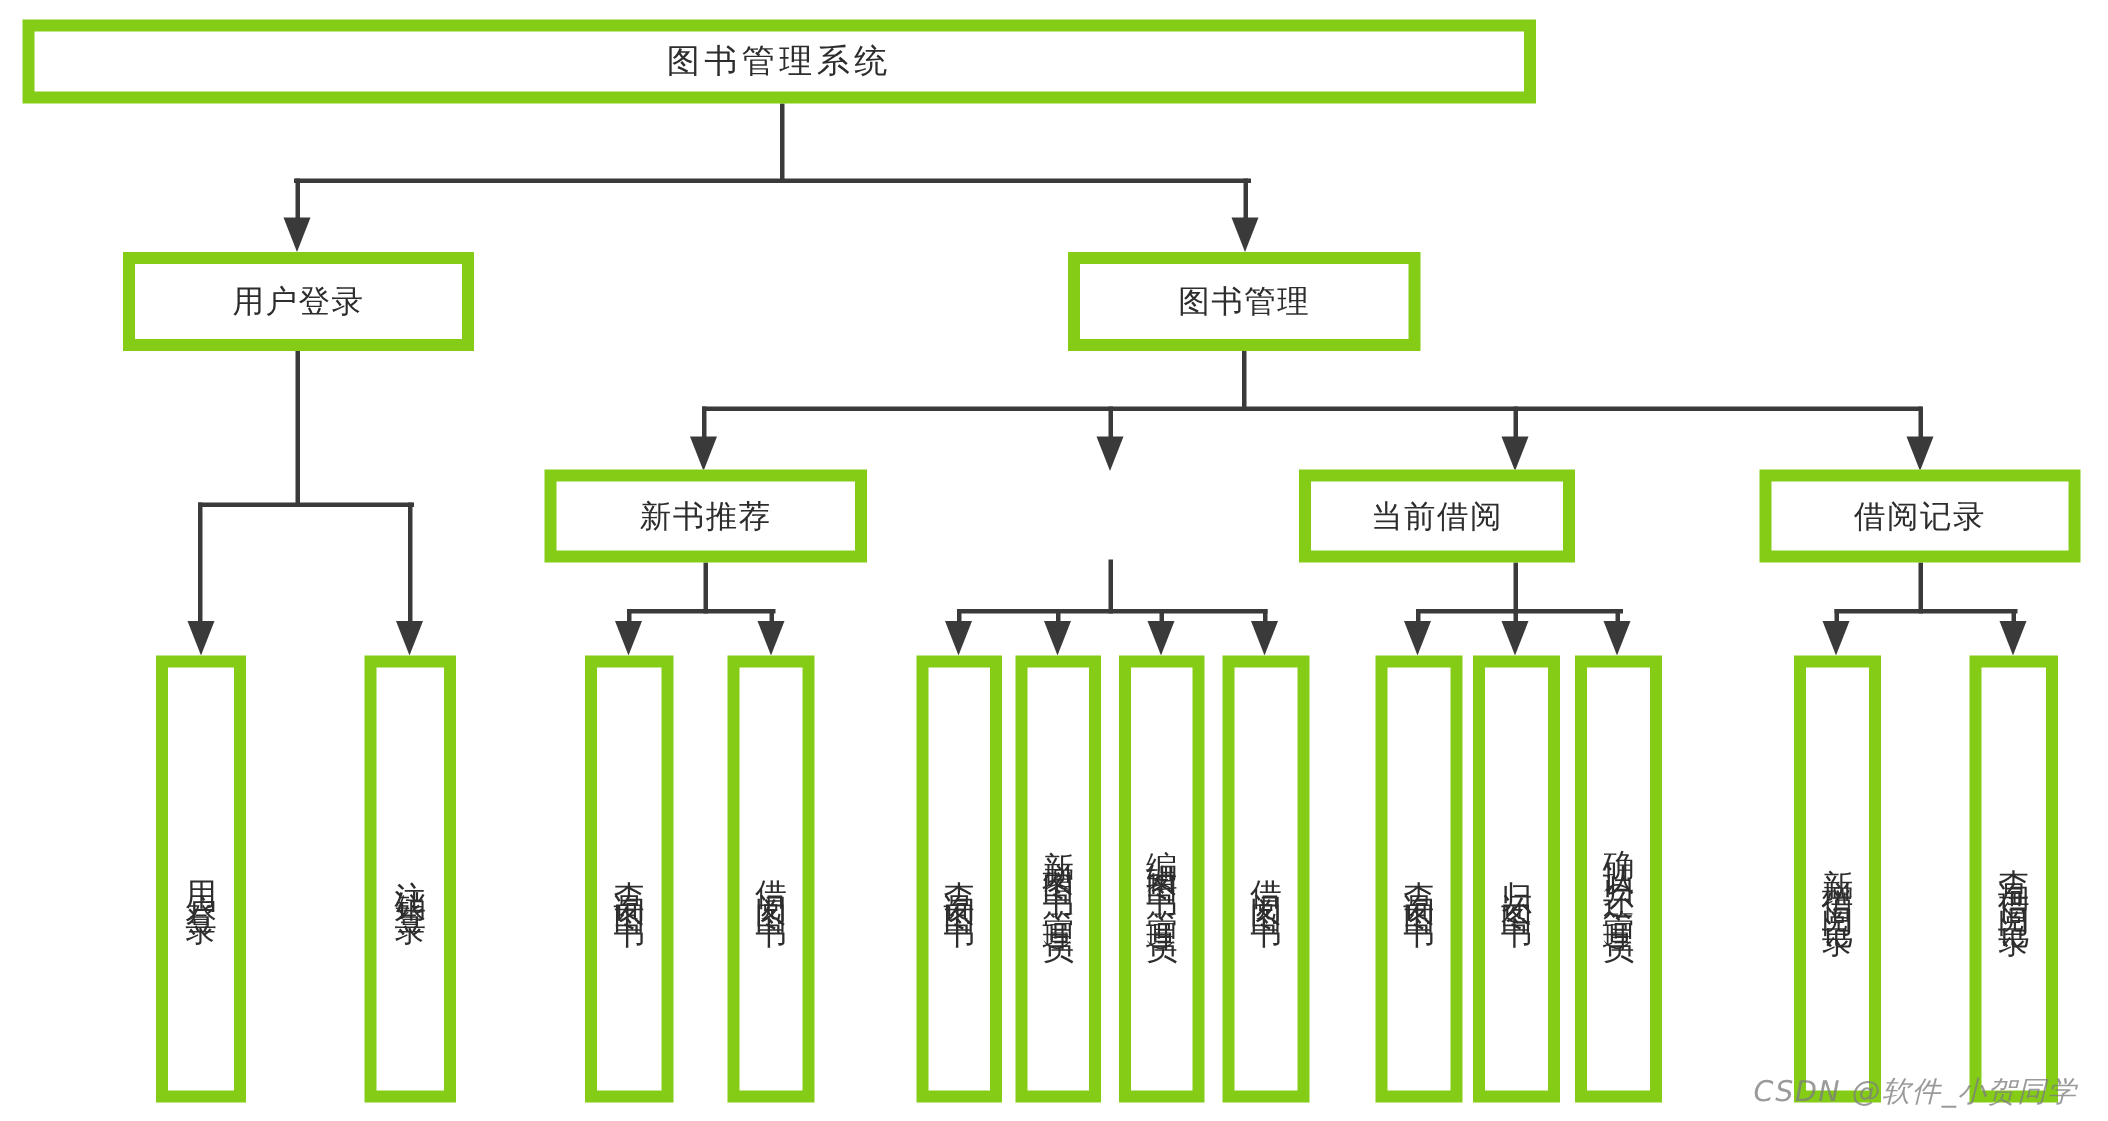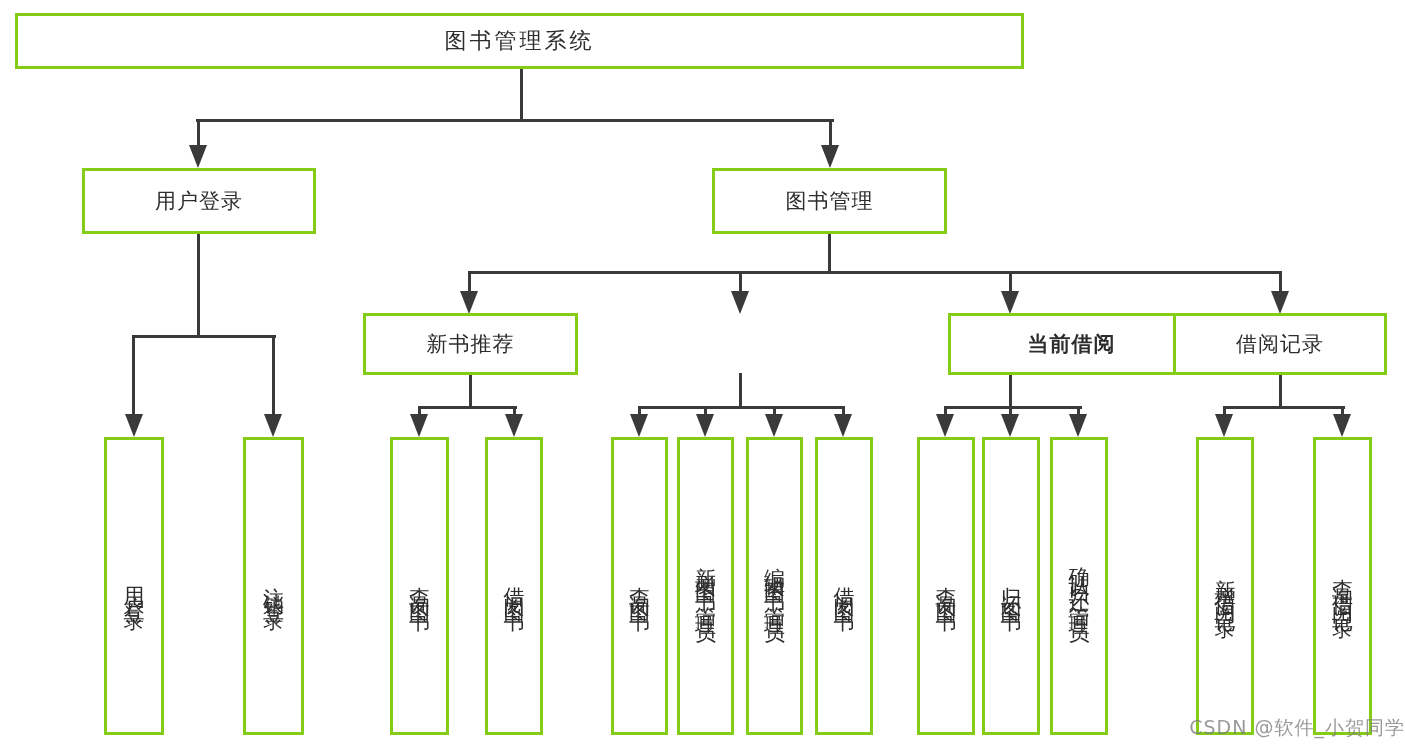--- a/index.html
+++ b/index.html
@@ -2,38 +2,38 @@
 <html><head>
 <meta charset="utf-8">
 <style>
   html,body{margin:0;padding:0;background:#ffffff;}
   #canvas{
     position:relative;width:1405px;height:747px;background:#ffffff;overflow:hidden;
     font-family:"DejaVu Sans","Liberation Sans",sans-serif;color:#2d2d2e;
   }
   .box{
     position:absolute;box-sizing:border-box;background:#ffffff;
-    border:3px solid #84cc16;display:flex;align-items:center;justify-content:center;
+    border:8px solid #84cc16;display:flex;align-items:center;justify-content:center;
     font-size:21px;color:#2d2d2e;letter-spacing:1px;white-space:nowrap;
   }
   .box.root{font-size:22px;letter-spacing:3px;}
   .box.v{
     writing-mode:vertical-rl;text-orientation:mixed;letter-spacing:8px;
     font-size:21px;white-space:normal;
   }
   .hl{position:absolute;height:3px;background:#3a3a3a;}
   .vl{position:absolute;width:3px;background:#3a3a3a;}
   .ar{
     position:absolute;width:0;height:0;
     border-left:9px solid transparent;border-right:9px solid transparent;
     border-top:23px solid #3a3a3a;
   }
   #watermark{
-    position:absolute;right:0;bottom:6px;z-index:5;
-    font-size:19px;color:rgba(125,125,125,0.78);letter-spacing:1px;
+    position:absolute;right:20px;bottom:6px;z-index:5;
+    font-size:19px;color:rgba(125,125,125,0.78);letter-spacing:1px;font-style:italic;
   }
 </style>
 </head>
 <body>
 
 <div id="canvas">
 
   <div class="vl" style="left:520px;top:66px;height:56px;"></div>
   <div class="hl" style="left:196px;top:119px;width:638px;"></div>
   <div class="vl" style="left:197px;top:119px;height:32px;"></div>
@@ -95,21 +95,21 @@
 
   <div class="box root" style="left:15px;top:13px;width:1009px;height:56px;">图书管理系统</div>
 
   <div class="box" style="left:82px;top:168px;width:234px;height:66px;">用户登录</div>
 
   <div class="box" style="left:712px;top:168px;width:235px;height:66px;">图书管理</div>
 
   <div class="box" style="left:363px;top:313px;width:215px;height:62px;">新书推荐</div>
 
 
-  <div class="box" style="left:948px;top:313px;width:247px;height:62px;font-weight:bold;">当前借阅</div>
+  <div class="box" style="left:866px;top:313px;width:184px;height:62px;">当前借阅</div>
 
   <div class="box" style="left:1173px;top:313px;width:214px;height:62px;">借阅记录</div>
 
   <div class="box v" style="left:104px;top:437px;width:60px;height:298px;">用户登录</div>
 
   <div class="box v" style="left:243px;top:437px;width:61px;height:298px;">注销登录</div>
 
   <div class="box v" style="left:390px;top:437px;width:59px;height:298px;">查询图书</div>
 
   <div class="box v" style="left:485px;top:437px;width:58px;height:298px;">借阅图书</div>

